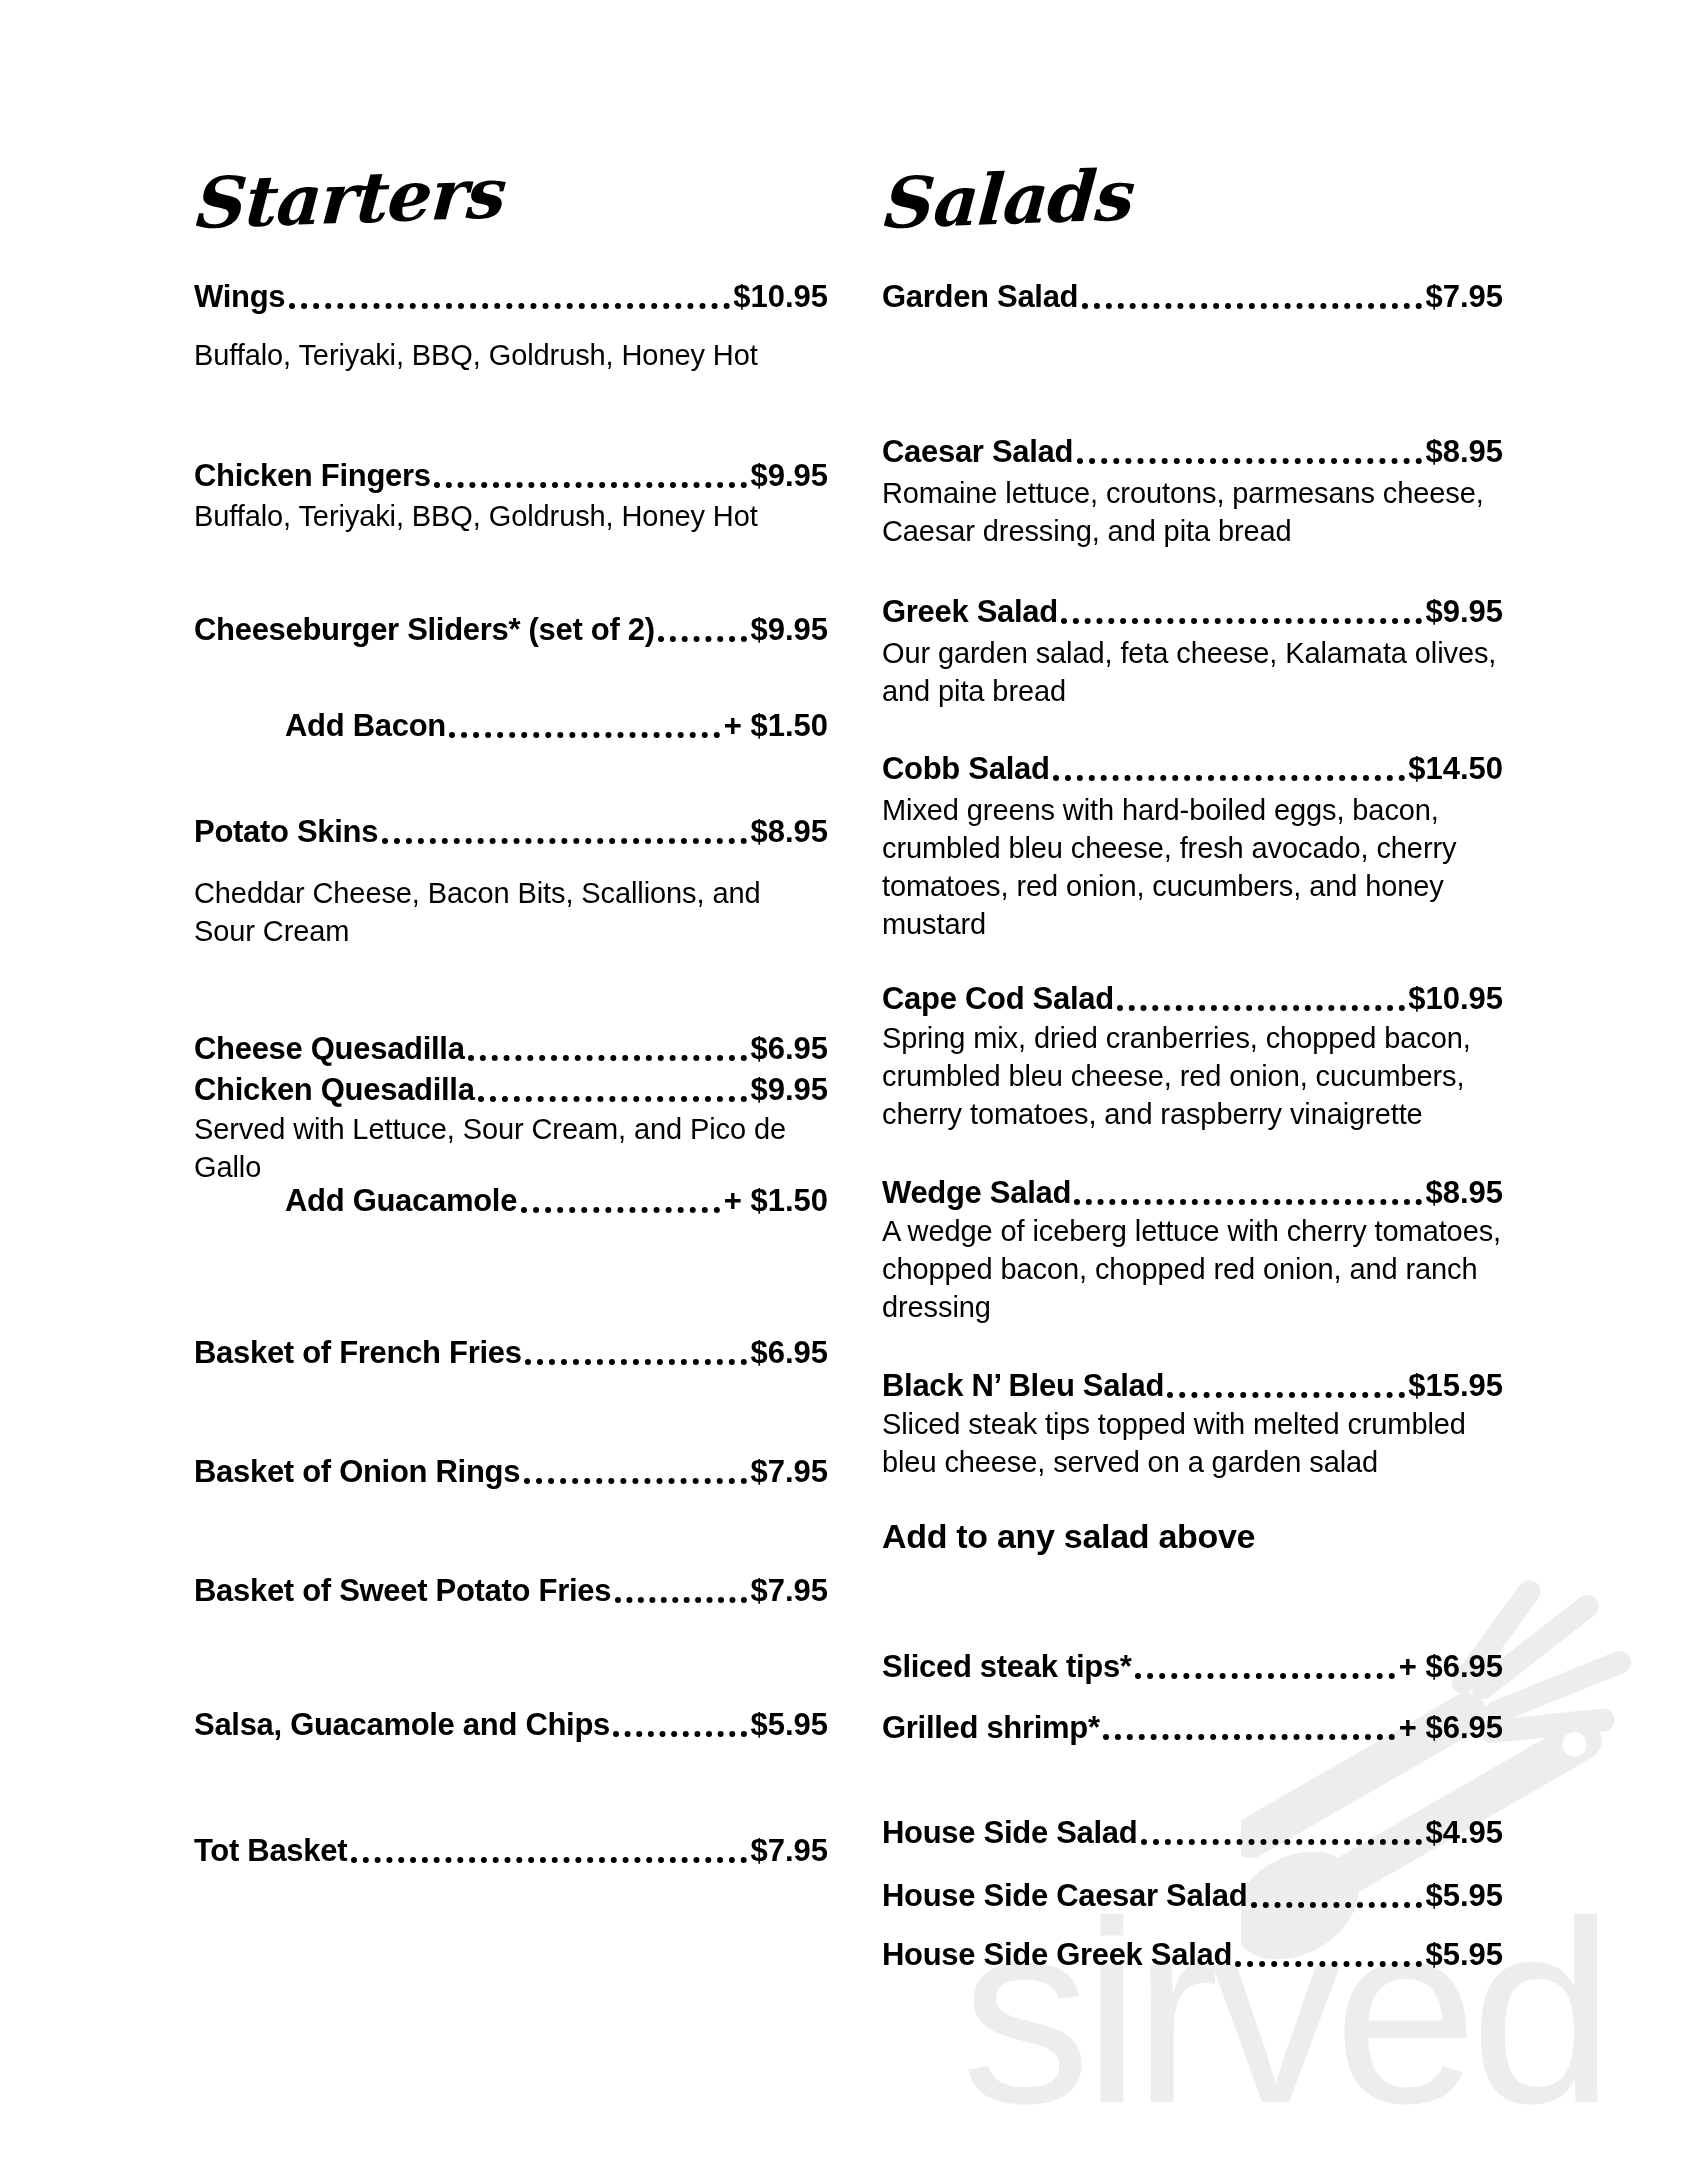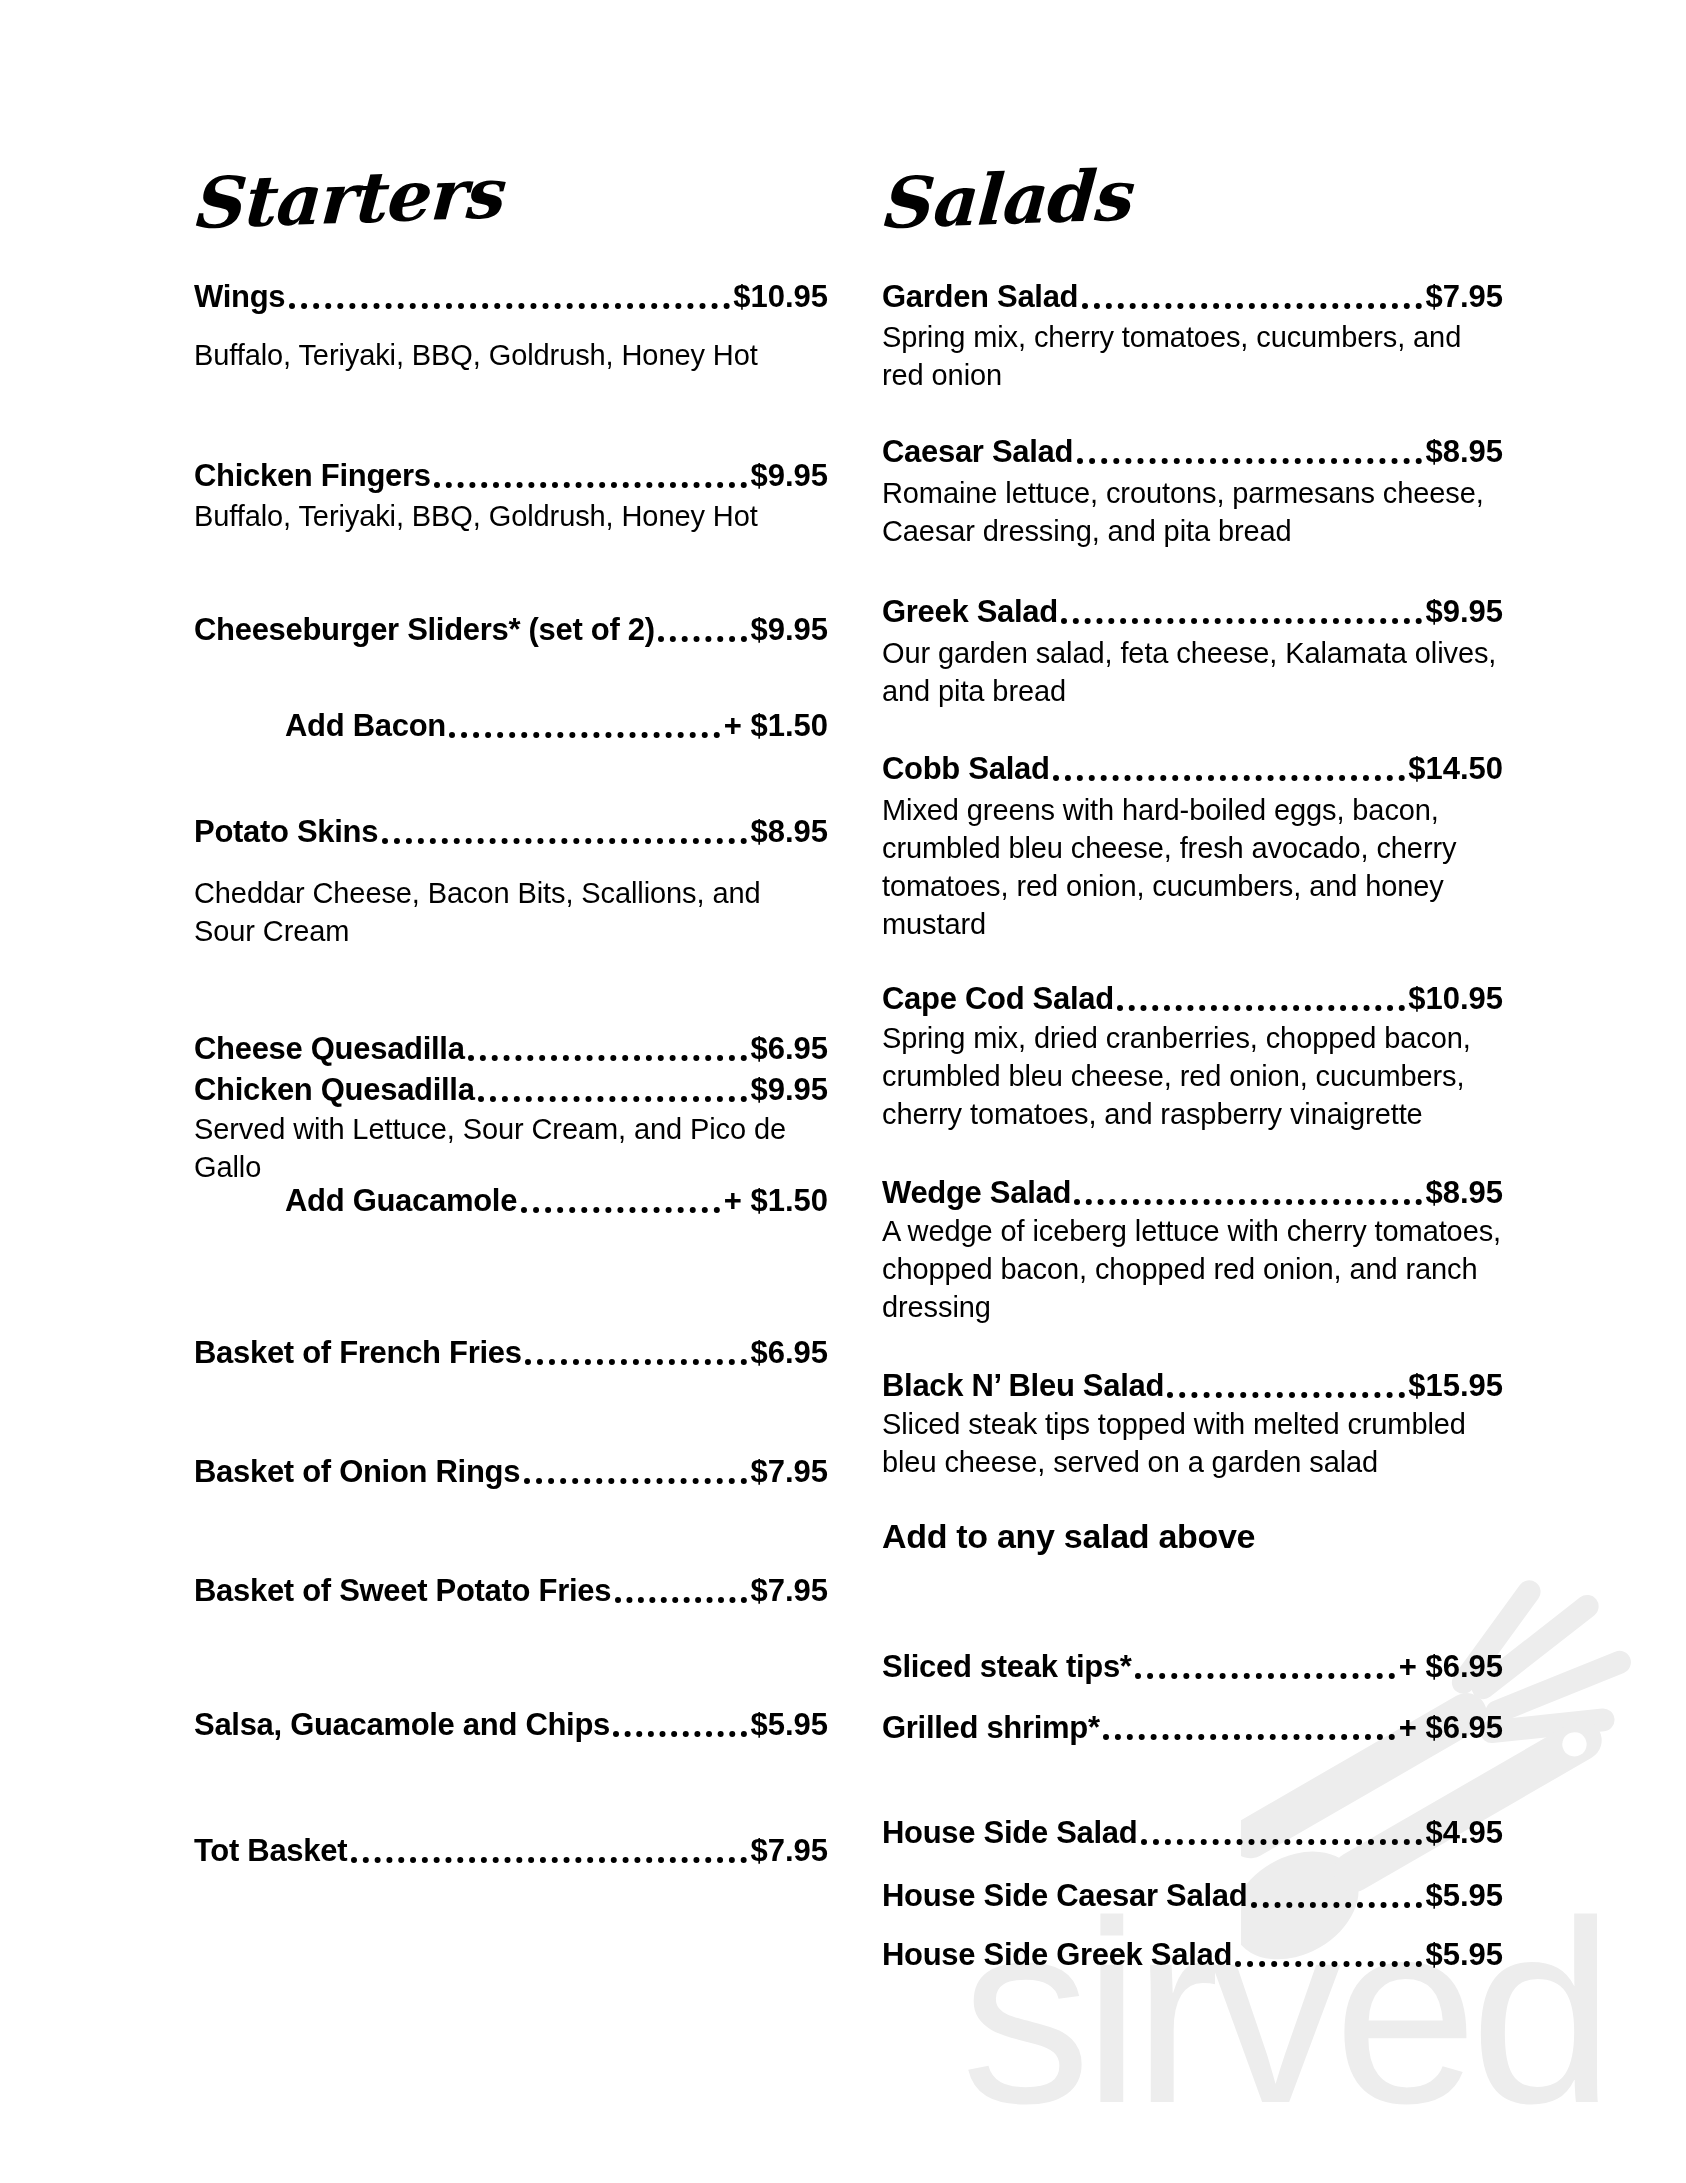--- a/index.html
+++ b/index.html
@@ -138,21 +138,20 @@
   </div>
 
   <div class="col col-right">
     <div class="script-header" style="top:169px">Salads</div>
 
     <div class="row" style="top:278px">
       <span class="nm">Garden Salad</span>
       <span class="leader"></span>
       <span class="pr">$7.95</span>
     </div>
-    <div class="desc" style="top:318px">Spring mix, cherry tomatoes, cucumbers, and red onion</div>
 
     <div class="row" style="top:433px">
       <span class="nm">Caesar Salad</span>
       <span class="leader"></span>
       <span class="pr">$8.95</span>
     </div>
     <div class="desc" style="top:474px">Romaine lettuce, croutons, parmesans cheese, Caesar dressing, and pita bread</div>
 
     <div class="row" style="top:593px">
       <span class="nm">Greek Salad</span>

